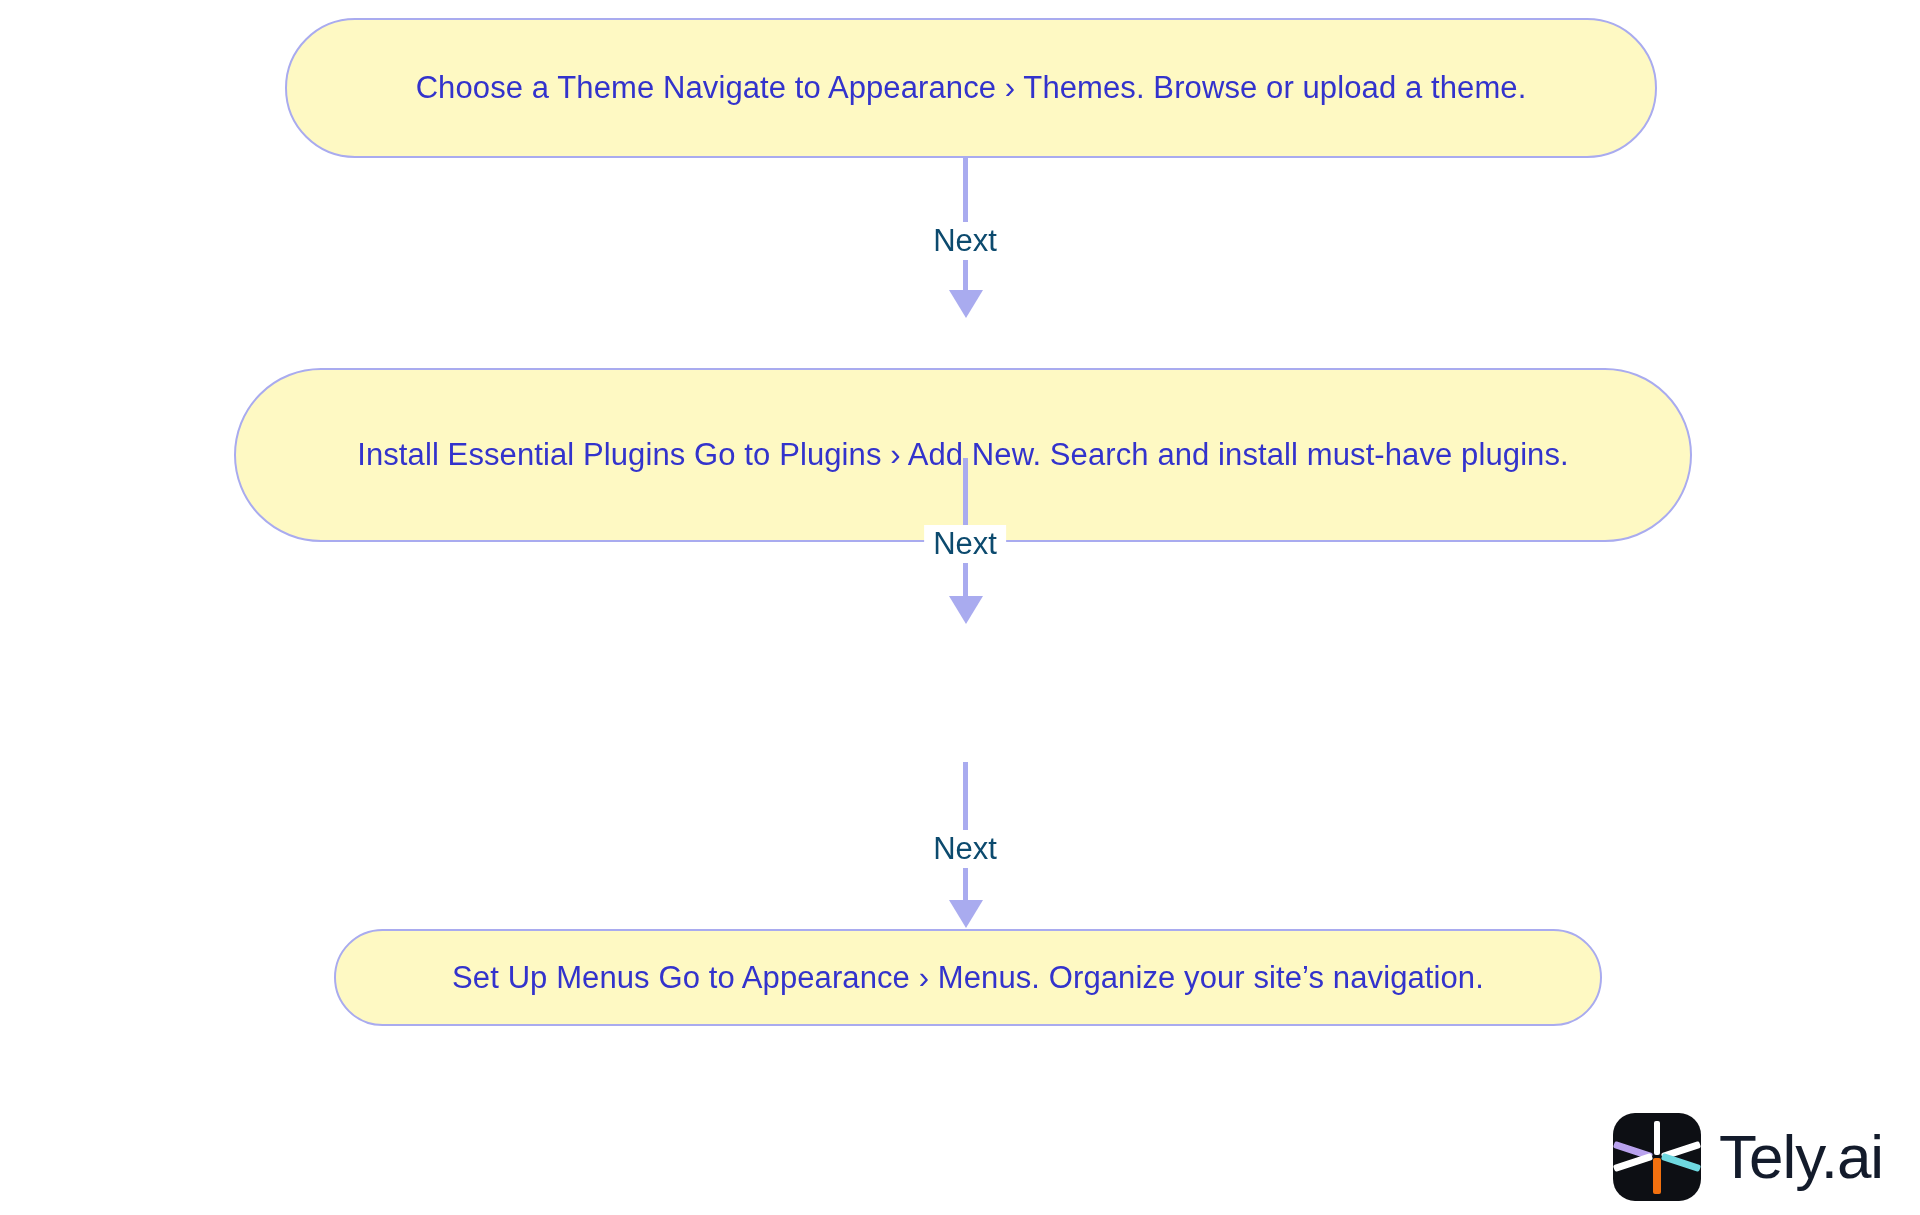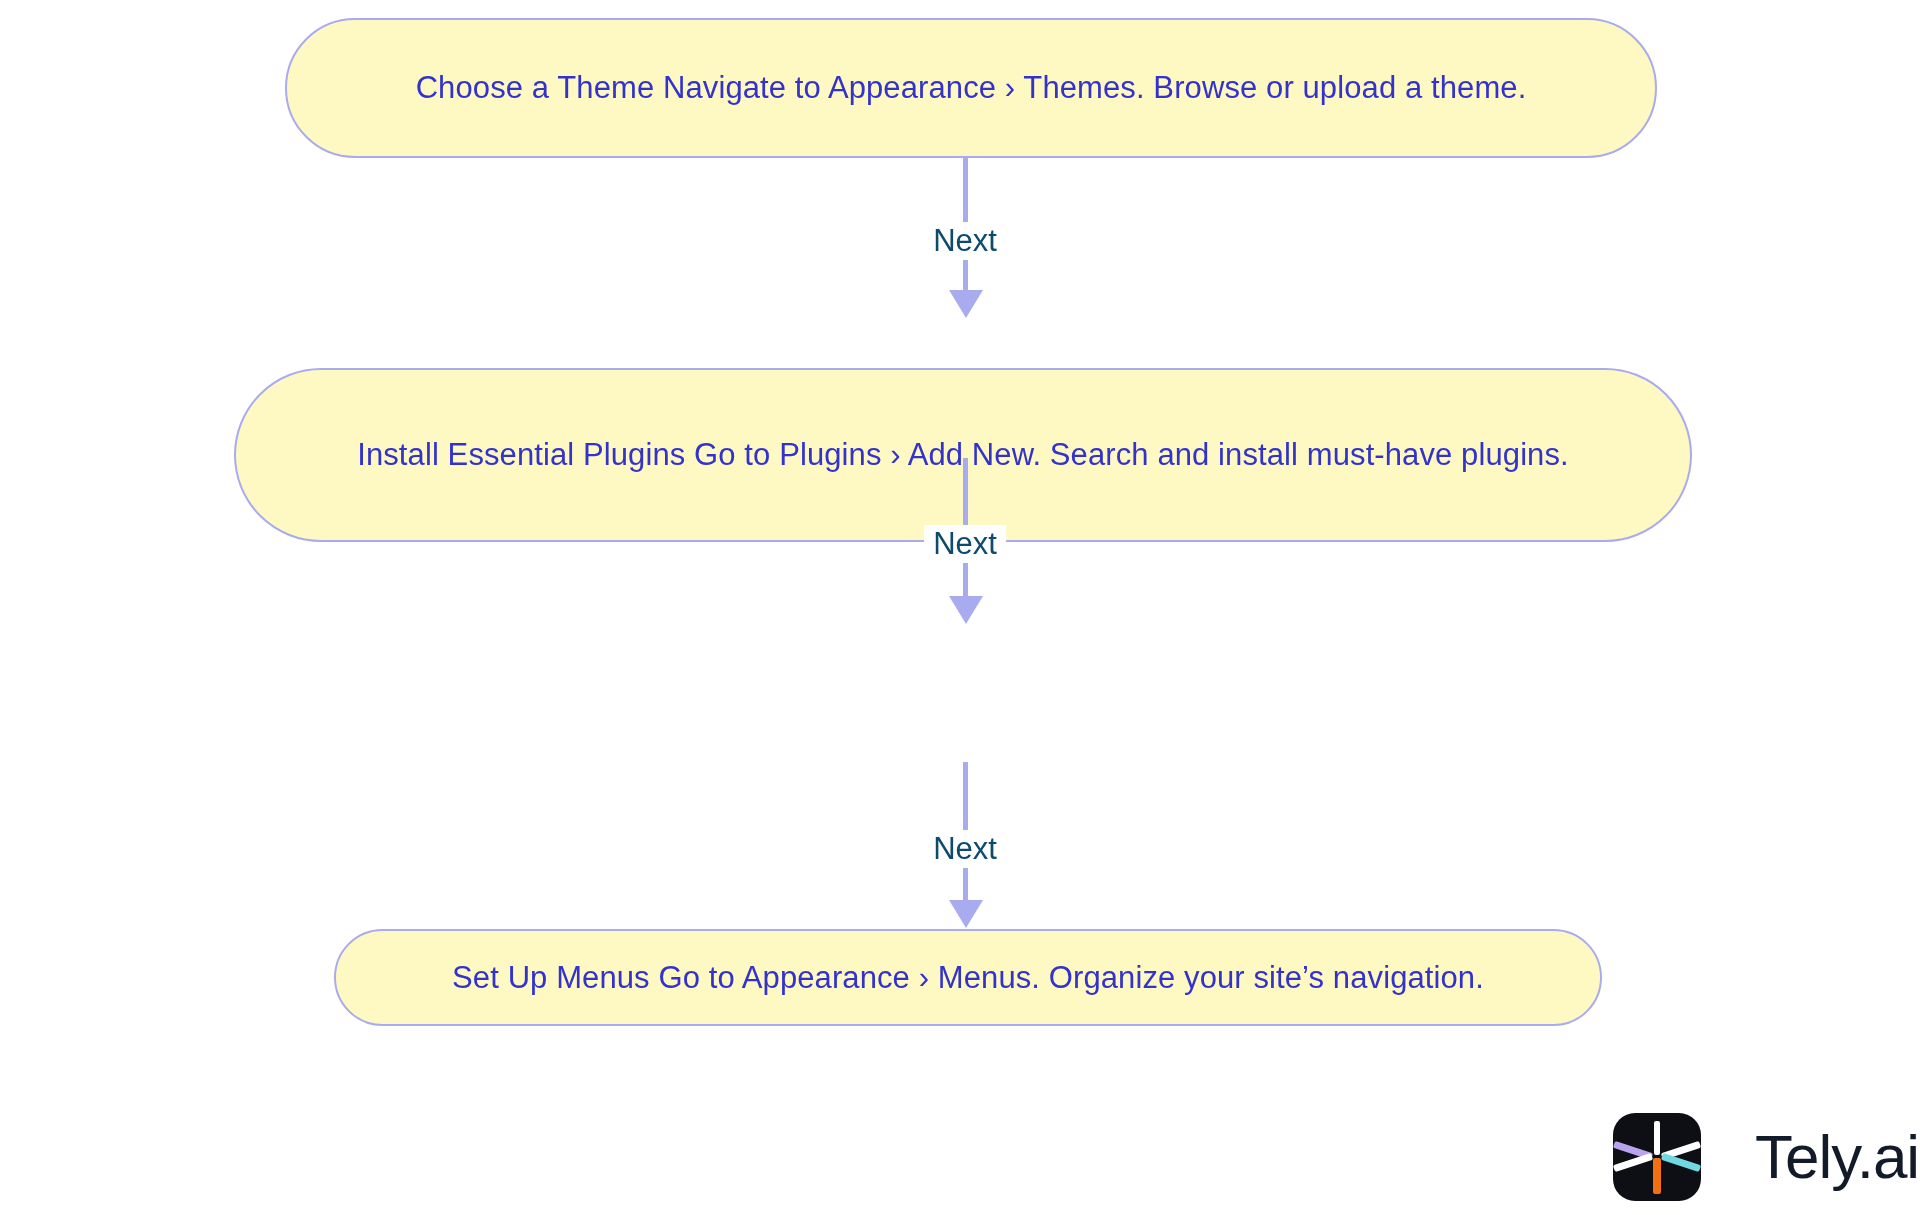--- a/index.html
+++ b/index.html
@@ -132,21 +132,20 @@
   .ray-lr      { width: 40px; height: 7px;  margin-left: 4px;   margin-top: 2px;   background: #6fd8e0; transform: rotate(18deg); transform-origin: 0% 50%; }
 
   #brand-text {
     color: #131b2b;
     font-family: "Liberation Sans", sans-serif;
     font-size: 62px;
     font-weight: 400;
     letter-spacing: -1px;
     line-height: 1;
     white-space: nowrap;
-    margin-left: 36px;
   }
 </style>
 </head>
 <body>
 
 <div id="flow-canvas">
 
   <div class="node" id="node-1">
     <span class="node-label">Choose a Theme Navigate to Appearance › Themes. Browse or upload a theme.</span>
   </div>

